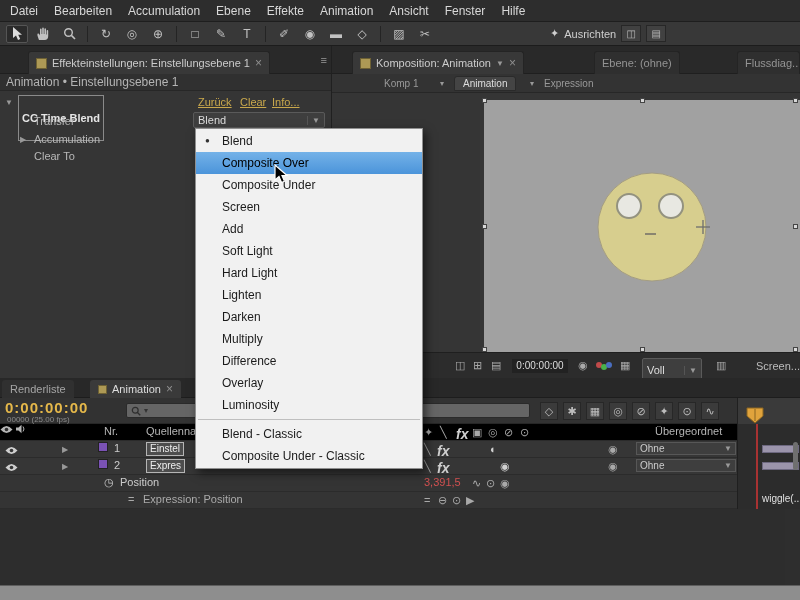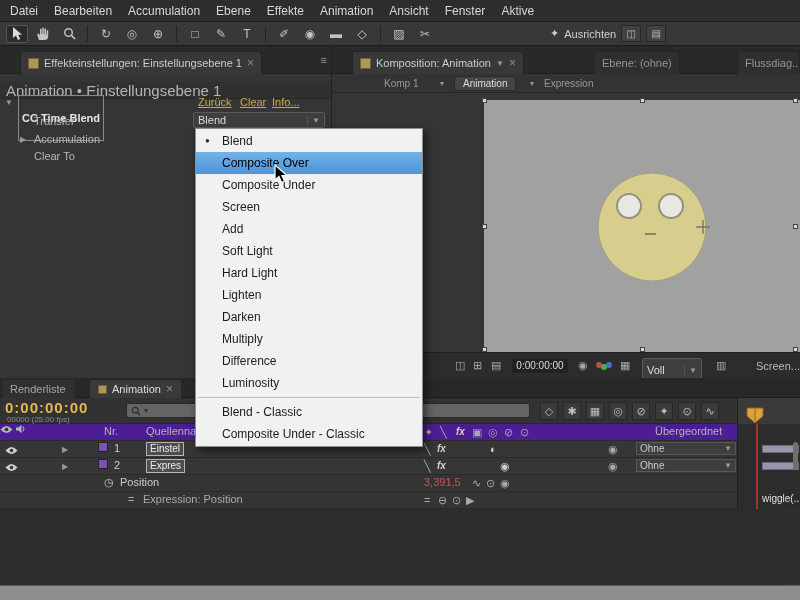--- a/index.html
+++ b/index.html
@@ -36,38 +36,38 @@
   
   .tl{position:absolute;left:0;top:378px;width:785px;height:222px;background:#2d2d2d}
   .ttab{position:absolute;top:2px;height:18px;display:flex;align-items:center;gap:5px;padding:0 8px;font-size:11px;border-radius:3px 3px 0 0}
   .trow{position:absolute;left:0;width:737px;height:17px;background:#363636;border-bottom:1px solid #2b2b2b;font-size:11px;color:#ccc}
   .trow>span,.trow>div{position:absolute;top:1px}
   .psel{position:absolute;left:636px;top:2px;width:100px;height:13px;background:#3e3e3e;border:1px solid #575757;font-size:10px;color:#ccc;display:flex;align-items:center;justify-content:space-between;padding:0 3px}
   .nbox{position:absolute;left:146px;top:1px;height:14px;border:1px solid #b5b5b5;background:#4d4d4d;color:#eee;font-size:10px;line-height:12px;padding:0 3px}
   .chip{position:absolute;top:3px;width:10px;height:10px;border:1px solid #222}
   .ib{width:18px;height:18px;background:#3b3b3b;border:1px solid #272727;color:#bdbdbd;display:flex;align-items:center;justify-content:center;font-size:11px;position:absolute}
   .gl{color:#a9a9a9;font-size:11px;position:absolute}
-  .fx{font-style:italic;font-weight:bold;font-size:10px;color:#cfcfcf}
+  .fx{font-style:italic;font-weight:bold;font-size:14px;color:#cfcfcf}
   .handle{position:absolute;width:5px;height:5px;background:#d8d8d8;border:1px solid #444;z-index:5}
 </style>
 </head>
 <body>
 
 <div id="app">
 
   <div class="abs menubar">
     <span>Datei</span>
     <span>Bearbeiten</span>
     <span>Accumulation</span>
     <span>Ebene</span>
     <span>Effekte</span>
     <span>Animation</span>
     <span>Ansicht</span>
     <span>Fenster</span>
-    <span>Aktive</span>
+    <span>Hilfe</span>
   </div>
 
   <div class="abs toolbar">
     <span class="tool sel">
         <svg width="12" height="14" viewBox="0 0 12 14">
           <path d="M2 0 L2 11 L5 8.5 L7 13 L9.2 12 L7.2 7.8 L11 7.8 Z" fill="#dcdcdc"></path>
         </svg>
       </span>
     <span class="tool">
         <svg width="14" height="14" viewBox="0 0 14 14">
@@ -99,28 +99,28 @@
     <span class="snap-group">
       <span>✦</span>
       <span>Ausrichten</span>
       <span class="sbtn">◫</span>
       <span class="sbtn">▤</span>
     </span>
   </div>
 
   <div class="panel" style="left:0;top:46px;width:332px;height:332px;border-right:1px solid #202020">
     <div class="ptabs">
-      <div class="ptab" style="left:20px;max-width:290px">
+      <div class="ptab" style="left:28px;max-width:290px">
         <span class="gicon"></span>
         <span>Effekteinstellungen: Einstellungsebene 1</span>
         <span class="closex">×</span>
       </div>
       <span class="abs" style="right:4px;top:8px;color:#999">≡</span>
     </div>
-    <div class="strip" style="top:36px;height:17px;font-size:15px">
+    <div class="strip" style="top:28px;height:17px;font-size:12px">
       <span>Animation • Einstellungsebene 1</span>
     </div>
 
     <span class="abs tinyarr" style="left:5px;top:52px">▼</span>
     <span class="abs" style="left:18px;top:49px;color:#e6e6e6;font-weight:bold;border:1px solid #8a8a8a;padding:16px 3px">CC Time Blend</span>
     <span class="abs goldlink" style="left:198px;top:50px">Zurück</span>
     <span class="abs goldlink" style="left:240px;top:50px">Clear</span>
     <span class="abs goldlink" style="left:272px;top:50px">Info...</span>
 
     <span class="abs" style="left:34px;top:69px;color:#b8b8b8">Transfer</span>
@@ -226,21 +226,21 @@
     <span class="ib" style="left:563px;top:24px">✱</span>
     <span class="ib" style="left:586px;top:24px">▦</span>
     <span class="ib" style="left:609px;top:24px">◎</span>
     <span class="ib" style="left:632px;top:24px">⊘</span>
     <span class="ib" style="left:655px;top:24px">✦</span>
     <span class="ib" style="left:678px;top:24px">⊙</span>
     <span class="ib" style="left:701px;top:24px">∿</span>
 
     <div class="abs" style="left:737px;top:20px;width:63px;height:26px;background:#3a3a3a;border-left:1px solid #202020"></div>
 
-    <div class="trow" style="top:46px;background:#4c1d95;color:#b5b5b5">
+    <div class="trow" style="top:46px;background:#000000;color:#b5b5b5">
       <svg style="left:5px;top:4px" width="13" height="9" viewBox="0 0 13 9">
           <path d="M0.5 4.5 Q6.5 -2.5 12.5 4.5 Q6.5 11.5 0.5 4.5 Z" fill="#b5b5b5"></path>
           <circle cx="6.5" cy="4.5" r="1.8" fill="#2f2f2f"></circle>
         </svg>
       <svg style="left:23px;top:3px" width="11" height="10" viewBox="0 0 11 10">
           <path d="M0 3.5 L2.5 3.5 L5.5 0.8 L5.5 9.2 L2.5 6.5 L0 6.5 Z" fill="#b5b5b5"></path>
           <path d="M7 2.5 Q9 5 7 7.5" fill="none" stroke="#b5b5b5"></path>
         </svg>
       <span style="left:104px">Nr.</span>
       <span style="left:146px">Quellenname</span>
@@ -331,20 +331,21 @@
     <div class="ddi hl"><span>Composite Over</span></div>
     <div class="ddi"><span>Composite Under</span></div>
     <div class="ddi"><span>Screen</span></div>
     <div class="ddi"><span>Add</span></div>
     <div class="ddi"><span>Soft Light</span></div>
     <div class="ddi"><span>Hard Light</span></div>
     <div class="ddi"><span>Lighten</span></div>
     <div class="ddi"><span>Darken</span></div>
     <div class="ddi"><span>Multiply</span></div>
     <div class="ddi"><span>Difference</span></div>
+    <div class="ddi"><span>Overlay</span></div>
     <div class="ddi"><span>Luminosity</span></div>
     <div class="ddsep"></div>
     <div class="ddi"><span>Blend - Classic</span></div>
     <div class="ddi"><span>Composite Under - Classic</span></div>
   </div>
 
   <svg class="abs" style="left:274px;top:164px;z-index:60" width="15" height="20" viewBox="0 0 15 20">
     <polygon points="1,1 1,16 5,12.5 7.5,18.5 10.5,17.2 8,11.5 13,11.5" fill="#000" stroke="#fff" stroke-width="1.2"></polygon>
   </svg>
 

